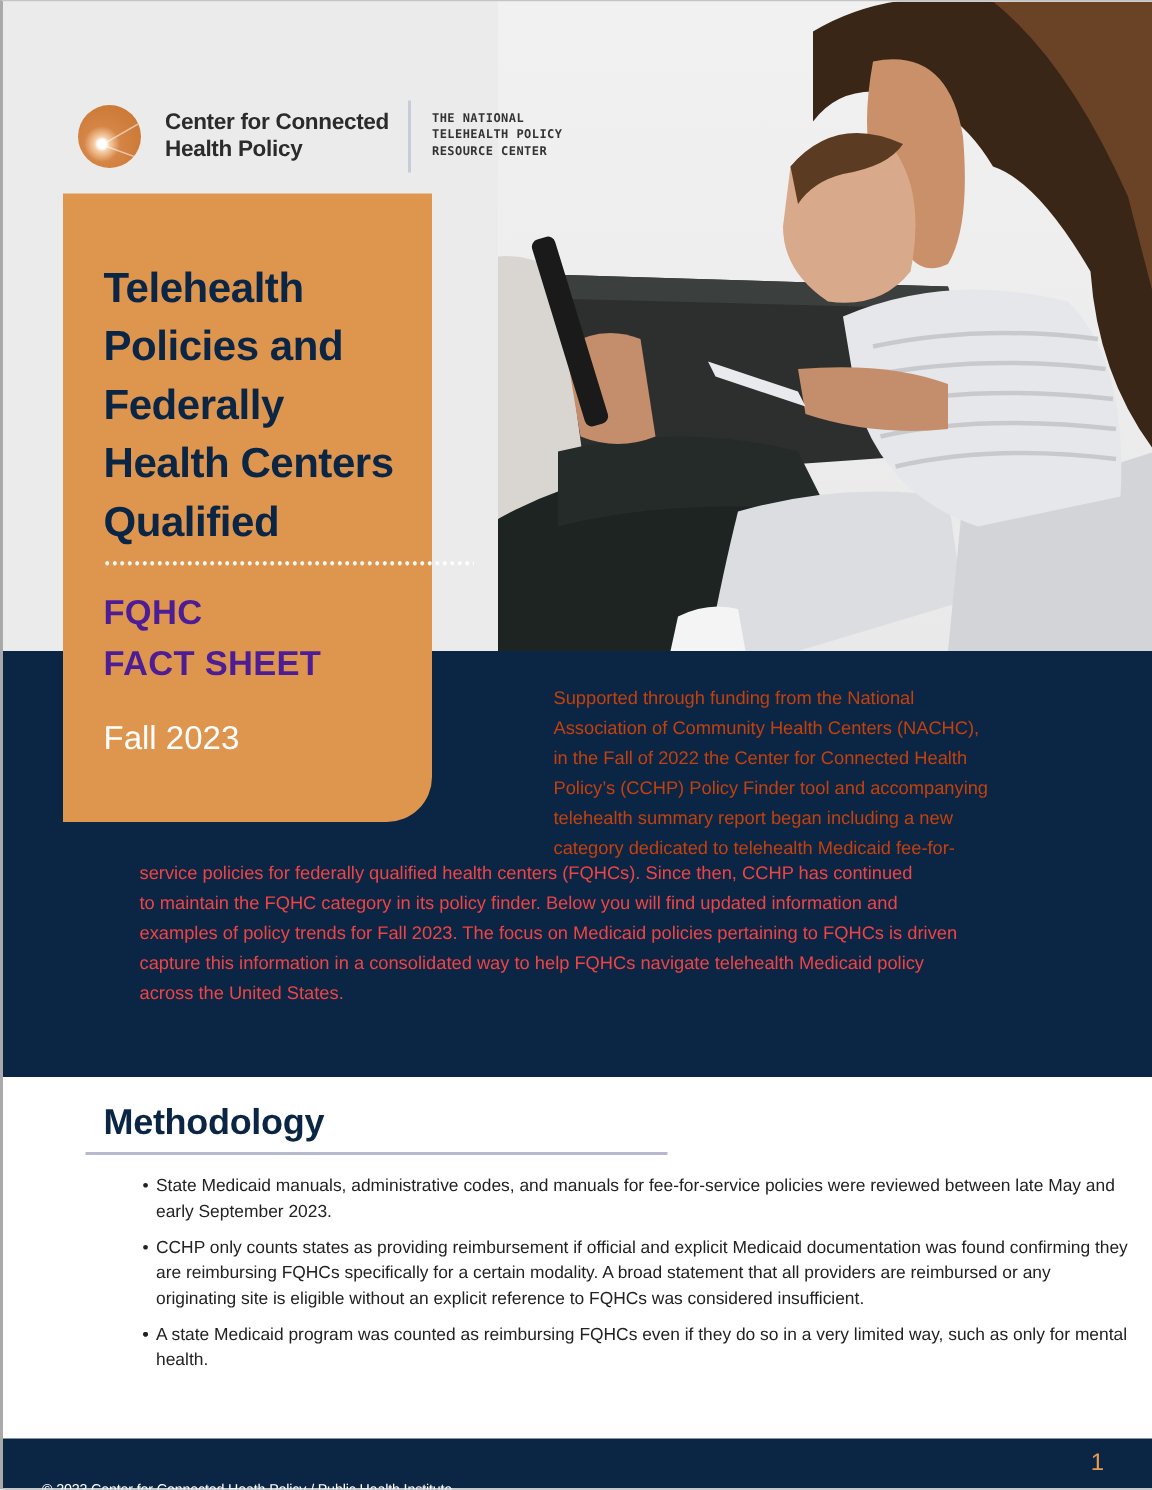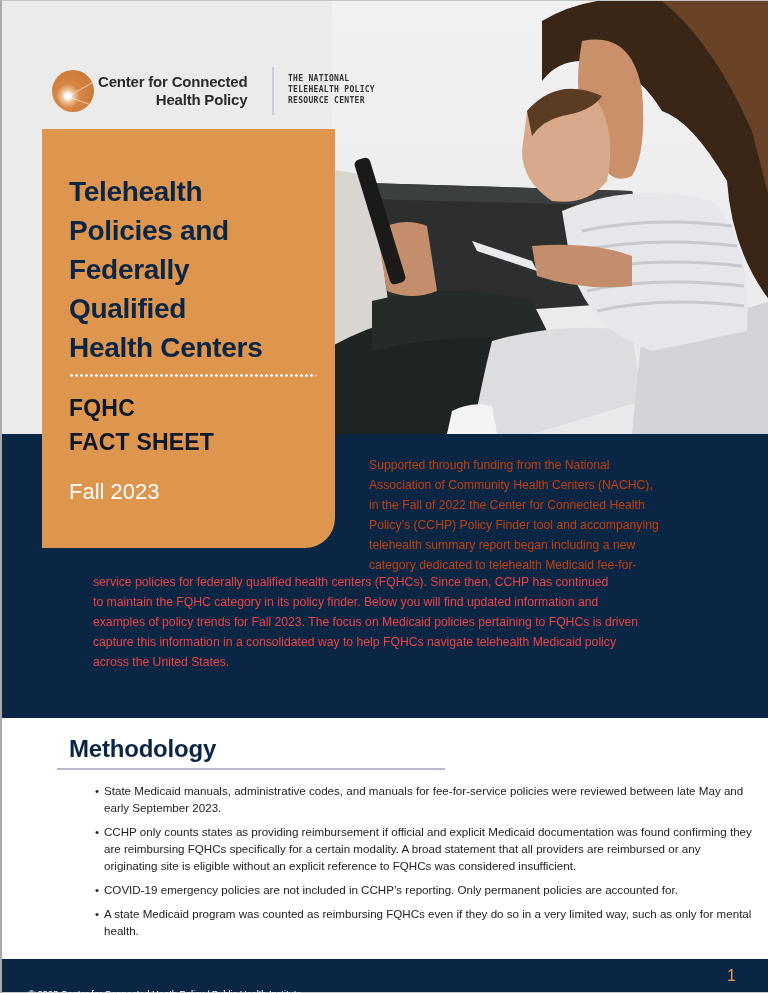--- a/index.html
+++ b/index.html
@@ -33,23 +33,22 @@
       background: radial-gradient(circle at 38% 62%, #ffffff 0 3px, #f6cfa7 5px, #d58545 12px, #cf7d3b 60%, #c97532 100%);
       position: relative; overflow: hidden;
     }
     .logo-mark::before, .logo-mark::after {
       content: ""; position: absolute; left: 16px; top: 26px; width: 30px; height: 1px;
       background: rgba(255,255,255,0.55); transform-origin: 0 0;
     }
     .logo-mark::before { transform: rotate(-30deg); }
     .logo-mark::after { transform: rotate(20deg); }
     .logo-name {
-      margin-left: 4px; color: #2b2b2b; font-weight: bold; font-size: 15px; line-height: 18px;
+      margin-left: 16px; color: #2b2b2b; font-weight: bold; font-size: 15px; line-height: 18px;
       letter-spacing: -0.2px;
-      text-align: right;
     }
     .logo-sep {
       position: absolute; left: 220px; top: -2px; width: 2px; height: 48px; background: #c8cbd8;
     }
     .logo-sub {
       position: absolute; left: 236px; top: 4px; font-family: "DejaVu Sans Mono", monospace;
       font-weight: bold; font-size: 8px; line-height: 11px; color: #333; letter-spacing: 0.3px;
       white-space: nowrap;
     }
 
@@ -61,34 +60,34 @@
       position: absolute; left: 367px; top: 454px; width: 340px;
       color: #c2410c; font-size: 12.2px; line-height: 20px;
     }
     .intro-bottom {
       position: absolute; left: 91px; top: 571px; width: 650px;
       color: #ef4444; font-size: 12.2px; line-height: 20px;
     }
 
     
     .title-box {
-      position: absolute; left: 40px; top: 128px; width: 293px; height: 419px;
+      position: absolute; left: 40px; top: 128px; width: 246px; height: 419px;
       background: #de954e; border-bottom-right-radius: 30px;
     }
     .title-main {
       position: absolute; left: 27px; top: 43px; width: 260px;
       color: #0b2545; font-weight: bold; font-size: 28px; line-height: 39px; letter-spacing: -0.3px;
     }
     .dots {
       position: absolute; left: 27px; top: 245px; width: 247px; height: 3px;
       background-image: radial-gradient(circle, #ffffff 1.2px, transparent 1.5px);
       background-size: 5px 3px; background-repeat: repeat-x;
     }
     .fact-label {
-      position: absolute; left: 27px; top: 262px; color: #0f172a; font-weight: bold;
+      position: absolute; left: 27px; top: 262px; color: #4c1d95; font-weight: bold;
       font-size: 23px; line-height: 34px; letter-spacing: 0.2px;
     }
     .season {
       position: absolute; left: 27px; top: 348px; color: #ffffff; font-size: 22px; line-height: 30px;
     }
 
     
     .section-title {
       position: absolute; left: 67px; top: 732px; color: #0b2545; font-weight: bold;
       font-size: 24px; line-height: 32px; letter-spacing: -0.2px;
@@ -193,22 +192,22 @@
     <div>examples of policy trends for Fall 2023.  The focus on Medicaid policies pertaining to FQHCs is driven</div>
     <div>capture this information in a consolidated way to help FQHCs navigate telehealth Medicaid policy</div>
     <div>across the United States.</div>
   </div>
 
   <div class="title-box">
     <div class="title-main">
       <div>Telehealth</div>
       <div>Policies and</div>
       <div>Federally</div>
+      <div>Health Centers</div>
       <div>Qualified</div>
-      <div>Health Centers</div>
     </div>
     <div class="dots"></div>
     <div class="fact-label">
       <div>FQHC</div>
       <div>FACT SHEET</div>
     </div>
     <div class="season">Fall 2023</div>
   </div>
 
   <h2 class="section-title">Methodology</h2>
@@ -218,21 +217,20 @@
     <li>
       <span class="bullet-mark">•</span>
       <span>State Medicaid manuals, administrative codes, and manuals for fee-for-service policies were reviewed between late May and early September 2023.</span>
     </li>
     <li>
       <span class="bullet-mark">•</span>
       <span>CCHP only counts states as providing reimbursement if official and explicit Medicaid documentation was found confirming they are reimbursing FQHCs specifically for a certain modality.  A broad statement that all providers are reimbursed or any originating site is eligible without an explicit reference to FQHCs was considered insufficient.</span>
     </li>
     <li>
       <span class="bullet-mark">•</span>
-      <span>COVID-19 emergency policies are not included in CCHP’s reporting. Only permanent policies are accounted for.</span>
     </li>
     <li>
       <span class="bullet-mark">•</span>
       <span>A state Medicaid program was counted as reimbursing FQHCs even if they do so in a very limited way, such as only for mental health.</span>
     </li>
   </ul>
 
   <div class="footer">
     <div class="footer-text">© 2023 Center for Connected Heath Policy / Public Health Institute</div>
     <div class="page-num">1</div>

